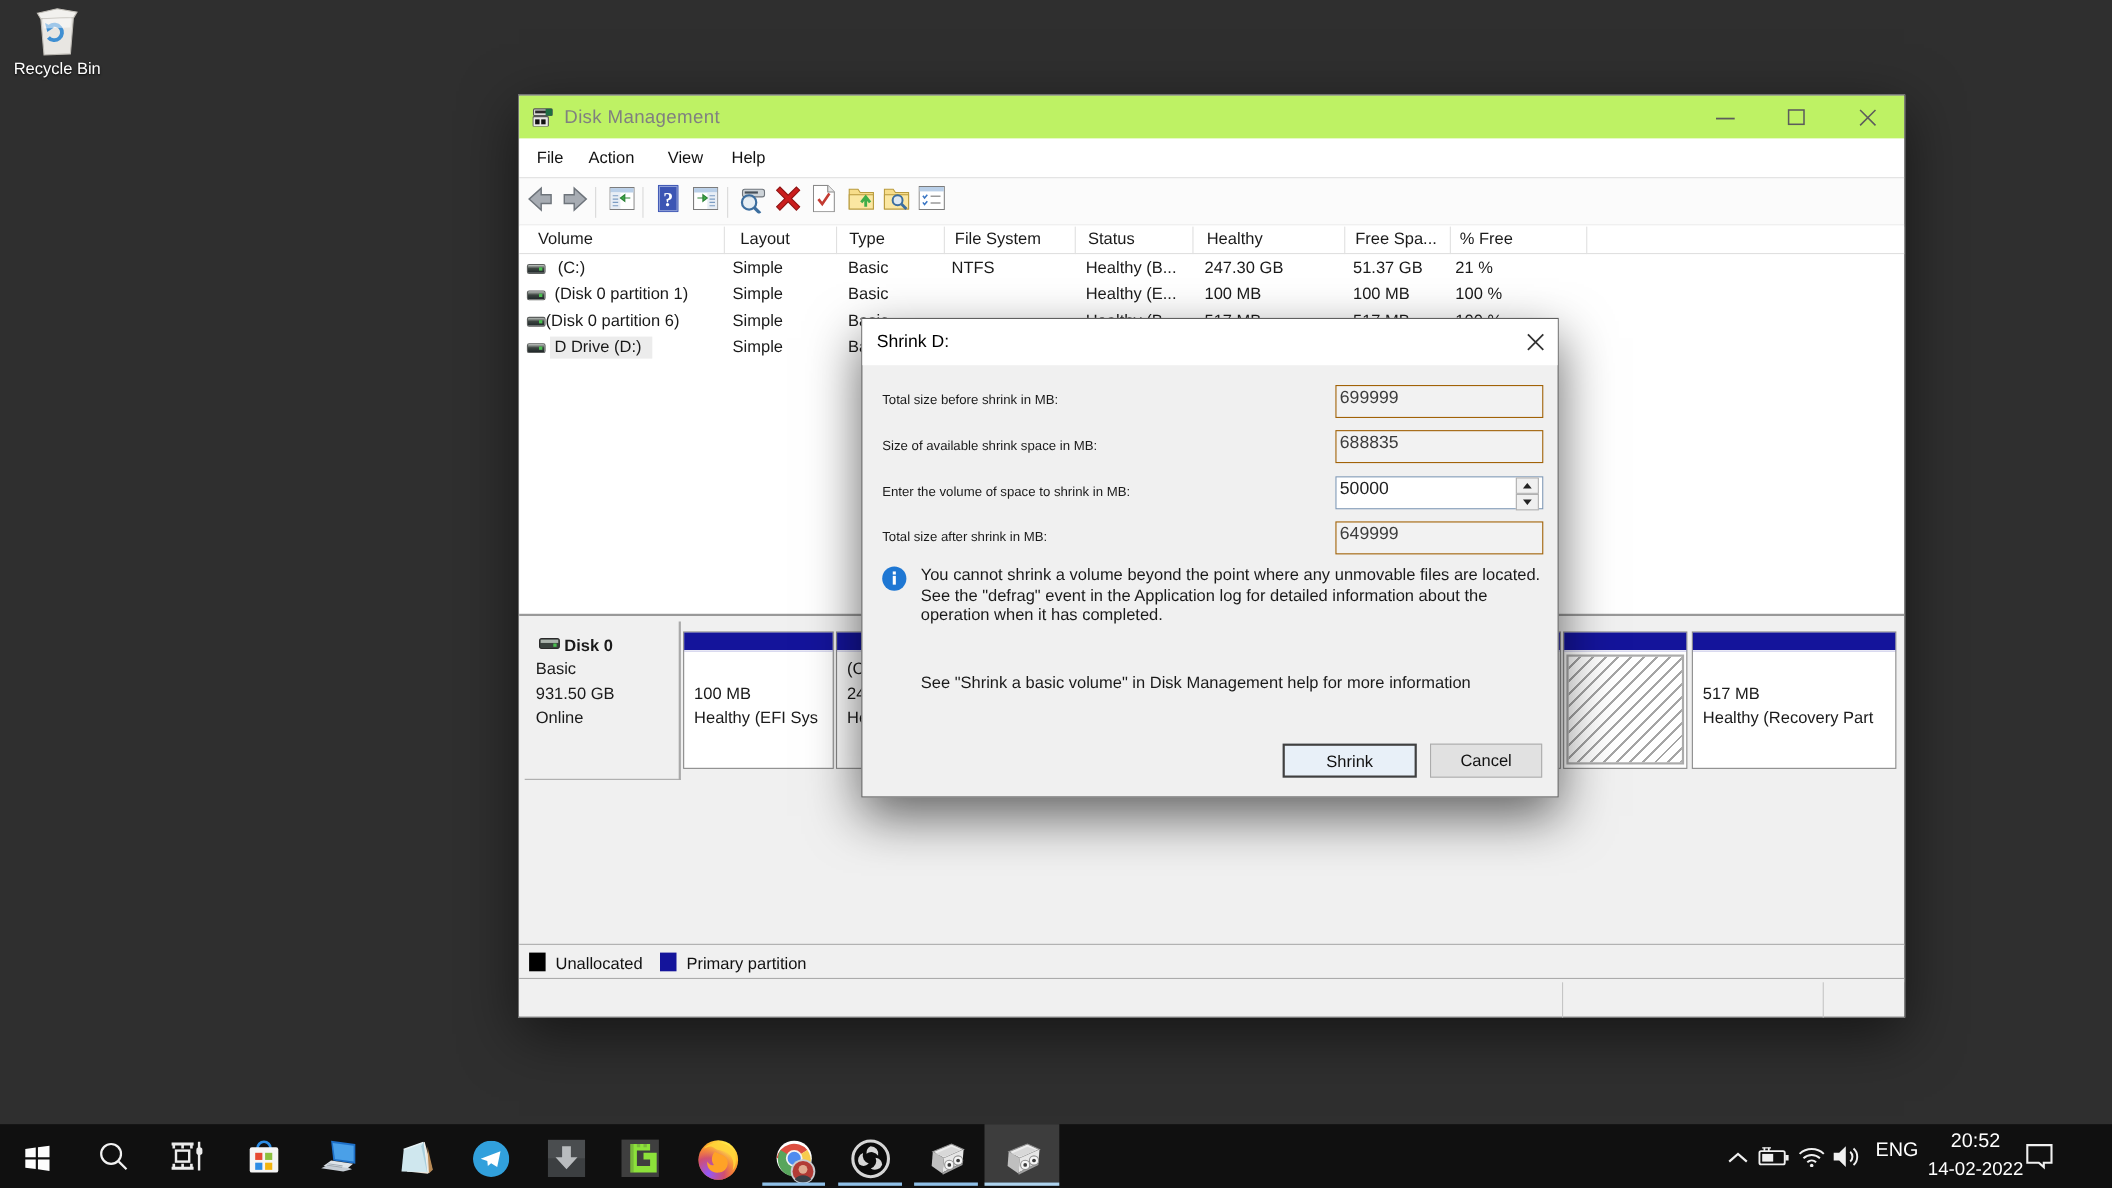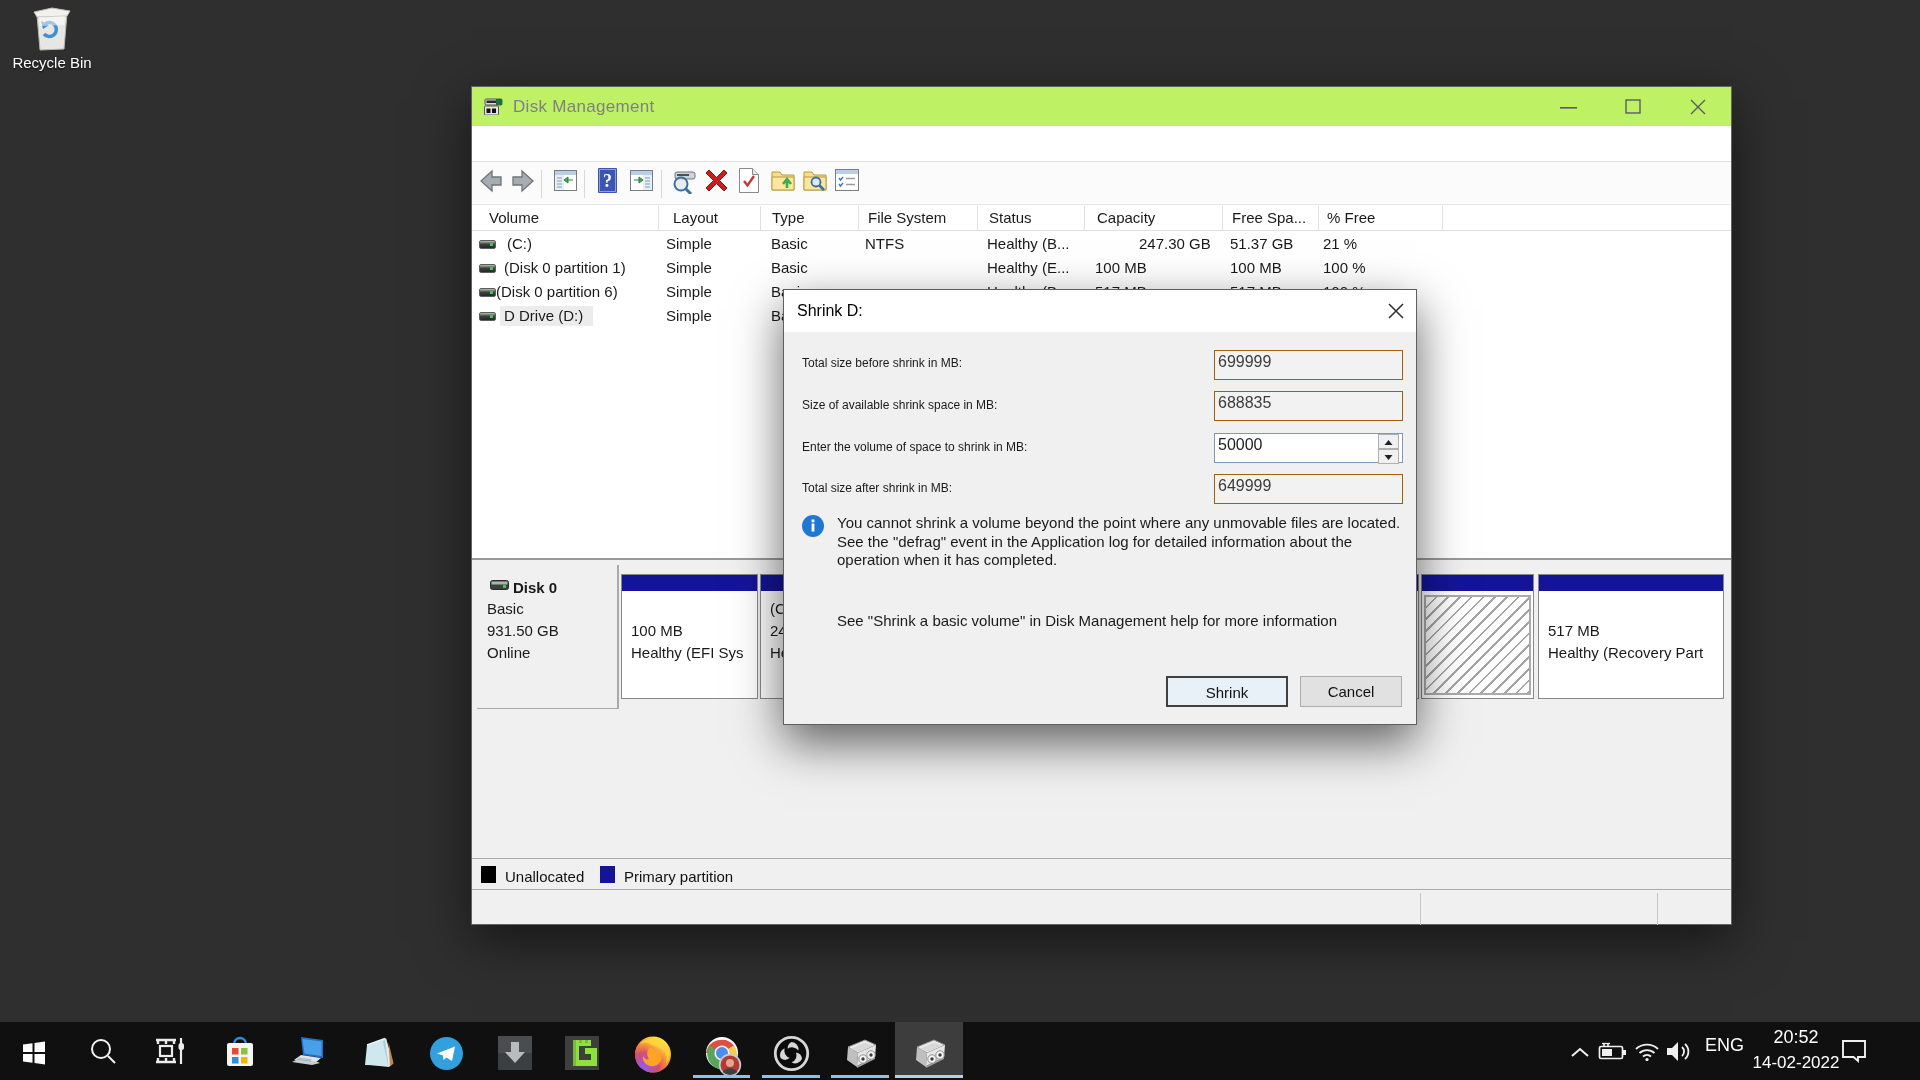--- a/index.html
+++ b/index.html
@@ -94,20 +94,26 @@
     <svg class="capbtn" style="right:130px;" viewBox="0 0 65 39">
         <rect x="24" y="20" width="17" height="1.6" fill="#5c5c5c"></rect>
       </svg>
     <svg class="capbtn" style="right:65px;" viewBox="0 0 65 39">
         <rect x="25" y="13" width="14" height="13" fill="none" stroke="#5c5c5c" stroke-width="1.4"></rect>
       </svg>
     <svg class="capbtn" style="right:0px;" viewBox="0 0 65 39">
         <path d="M25 13 L39 27 M39 13 L25 27" stroke="#5c5c5c" stroke-width="1.4"></path>
       </svg>
   </div>
+  <div class="menubar">
+    <span style="left:16px;">File</span>
+    <span style="left:63px;">Action</span>
+    <span style="left:135px;">View</span>
+    <span style="left:193px;">Help</span>
+  </div>
   <div class="toolbar">
     <svg class="abs" style="left:7px;top:7px;" width="24" height="24" viewBox="0 0 24 24">
       <path d="M22 8 h-9 v-6 l-11 10 11 10 v-6 h9 z" fill="#a7acb3" stroke="#6e747b" stroke-width="1.3"></path>
     </svg>
     <svg class="abs" style="left:39px;top:7px;" width="24" height="24" viewBox="0 0 24 24">
       <path d="M2 8 h9 v-6 l11 10 -11 10 v-6 h-9 z" fill="#a7acb3" stroke="#6e747b" stroke-width="1.3"></path>
     </svg>
     <div class="tsep" style="left:69px;"></div>
     <svg class="abs" style="left:82px;top:8px;" width="23" height="21" viewBox="0 0 23 21">
       <rect x="0.5" y="0.5" width="22" height="20" fill="#fff" stroke="#7c7c7c"></rect>
@@ -164,41 +170,41 @@
   </div>
   <div class="abs" style="left:4px;top:619px;width:1253px;height:1px;background:#b5b5b5;"></div>
 
   <div id="list">
     <div class="hdr" style="left:0;width:100%;">
       <span style="left:17px;">Volume</span>
       <span style="left:201px;">Layout</span>
       <span style="left:300px;">Type</span>
       <span style="left:396px;">File System</span>
       <span style="left:517px;">Status</span>
-      <span style="left:625px;">Capacity</span>
+      <span style="left:625px;">Healthy</span>
       <span style="left:760px;">Free Spa...</span>
       <span style="left:855px;">% Free</span>
     </div>
     <div class="hsep" style="left:186px;"></div>
     <div class="hsep" style="left:288px;"></div>
     <div class="hsep" style="left:386px;"></div>
     <div class="hsep" style="left:505px;"></div>
     <div class="hsep" style="left:612px;"></div>
     <div class="hsep" style="left:750px;"></div>
     <div class="hsep" style="left:846px;"></div>
     <div class="hsep" style="left:970px;"></div>
 
     <div class="row" style="position:absolute;left:0;top:28px;width:100%;height:24px;">
       <div class="vicon" style="left:7px;top:7px;"></div>
       <span style="left:35px;top:2px;">(C:)</span>
         <span style="left:194px;top:2px;">Simple</span>
         <span style="left:299px;top:2px;">Basic</span>
         <span style="left:393px;top:2px;">NTFS</span>
         <span style="left:515px;top:2px;">Healthy (B...</span>
-        <span style="left:623px;top:2px;margin-left:44px;">247.30 GB</span>
+        <span style="left:623px;top:2px;">247.30 GB</span>
         <span style="left:758px;top:2px;">51.37 GB</span>
         <span style="left:851px;top:2px;">21 %</span>
     </div>
     <div class="row" style="position:absolute;left:0;top:52px;width:100%;height:24px;">
       <div class="vicon" style="left:7px;top:7px;"></div>
       <span style="left:32px;top:2px;">(Disk 0 partition 1)</span>
         <span style="left:194px;top:2px;">Simple</span>
         <span style="left:299px;top:2px;">Basic</span>
         <span style="left:515px;top:2px;">Healthy (E...</span>
         <span style="left:623px;top:2px;">100 MB</span>

